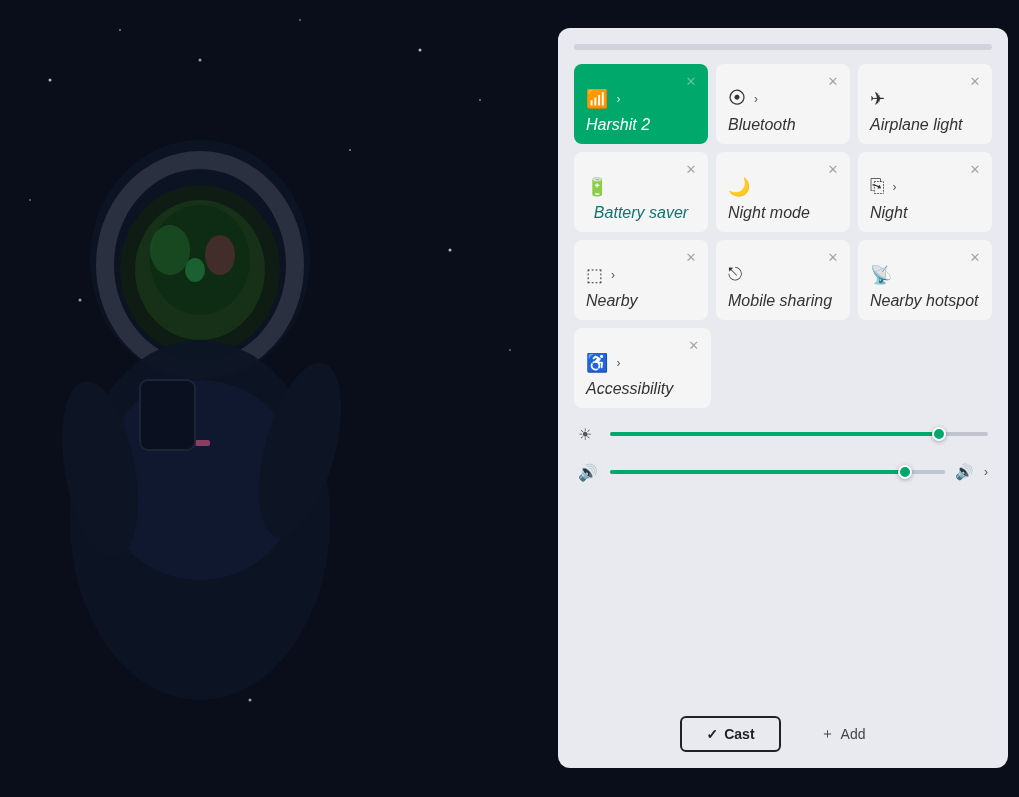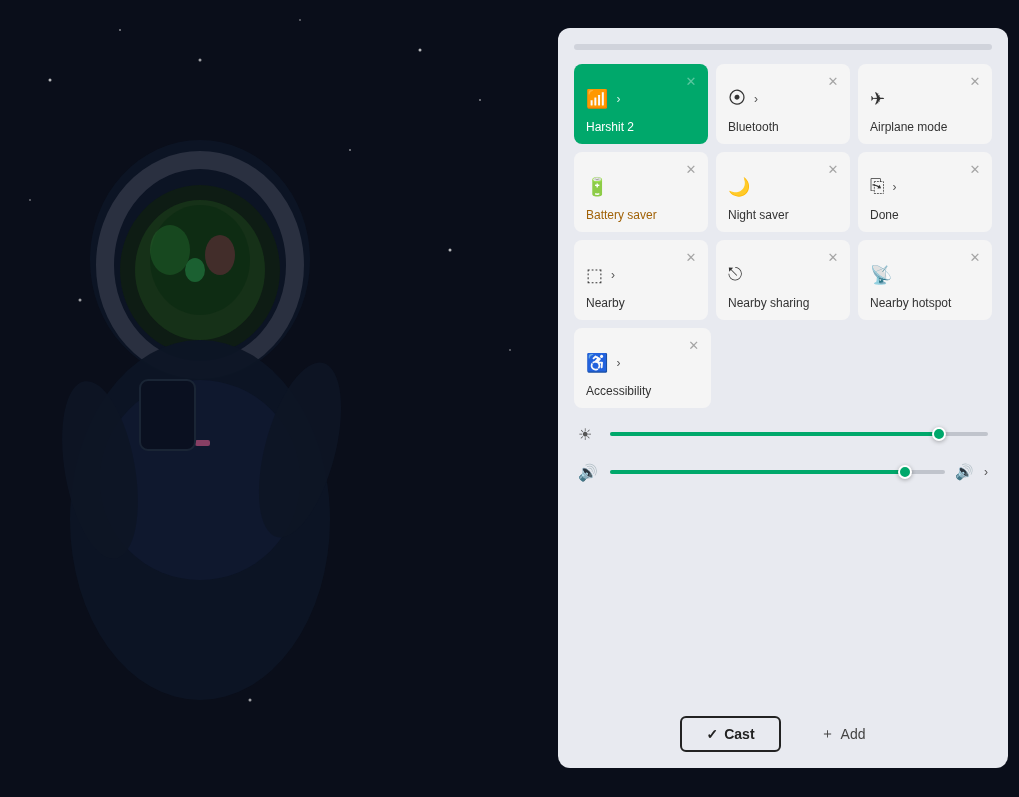--- a/index.html
+++ b/index.html
@@ -101,31 +101,32 @@
       font-size: 12px;
       color: #555;
       margin-left: 2px;
     }
 
     .tile.active .tile-arrow {
       color: rgba(255,255,255,0.8);
     }
 
     .tile-label {
-      font-size: 12px;
+      font-size: 16px;
       color: #333;
       margin-top: auto;
+      font-style: italic;
     }
 
     .tile.active .tile-label {
       color: #fff;
     }
 
     .tile.disabled .tile-icon { color: #aaa; }
-    .tile.disabled .tile-label { color: #a16207; }
+    .tile.disabled .tile-label { color: #0f766e; text-align: center; }
 
     .sliders-section {
       display: flex;
       flex-direction: column;
       gap: 18px;
       margin-top: 8px;
       padding: 0 4px;
     }
 
     .slider-row {
@@ -287,63 +288,63 @@
         <span class="tile-arrow">›</span>
       </div>
       <span class="tile-label">Bluetooth</span>
     </div>
 
     <div class="tile">
       <span class="tile-pin">✕</span>
       <div class="tile-icon-row">
         <span class="tile-icon">✈</span>
       </div>
-      <span class="tile-label">Airplane mode</span>
+      <span class="tile-label">Airplane light</span>
     </div>
 
     <div class="tile disabled">
       <span class="tile-pin">✕</span>
       <div class="tile-icon-row">
         <span class="tile-icon">🔋</span>
       </div>
       <span class="tile-label">Battery saver</span>
     </div>
 
     <div class="tile">
       <span class="tile-pin">✕</span>
       <div class="tile-icon-row">
         <span class="tile-icon">🌙</span>
       </div>
-      <span class="tile-label">Night saver</span>
+      <span class="tile-label">Night mode</span>
     </div>
 
     <div class="tile">
       <span class="tile-pin">✕</span>
       <div class="tile-icon-row">
         <span class="tile-icon">⎘</span>
         <span class="tile-arrow">›</span>
       </div>
-      <span class="tile-label">Done</span>
+      <span class="tile-label">Night</span>
     </div>
 
     <div class="tile">
       <span class="tile-pin">✕</span>
       <div class="tile-icon-row">
         <span class="tile-icon">⬚</span>
         <span class="tile-arrow">›</span>
       </div>
       <span class="tile-label">Nearby</span>
     </div>
 
     <div class="tile">
       <span class="tile-pin">✕</span>
       <div class="tile-icon-row">
         <span class="tile-icon">⎋</span>
       </div>
-      <span class="tile-label">Nearby sharing</span>
+      <span class="tile-label">Mobile sharing</span>
     </div>
 
     <div class="tile">
       <span class="tile-pin">✕</span>
       <div class="tile-icon-row">
         <span class="tile-icon">📡</span>
       </div>
       <span class="tile-label">Nearby hotspot</span>
     </div>
 

